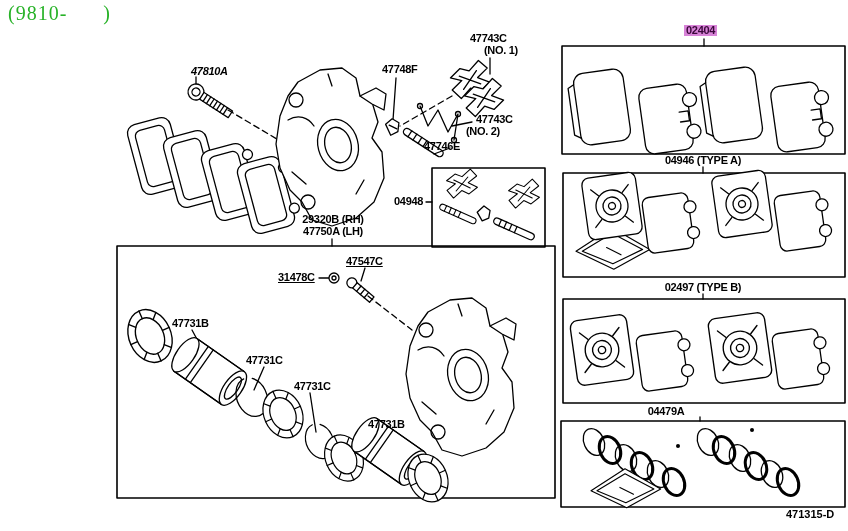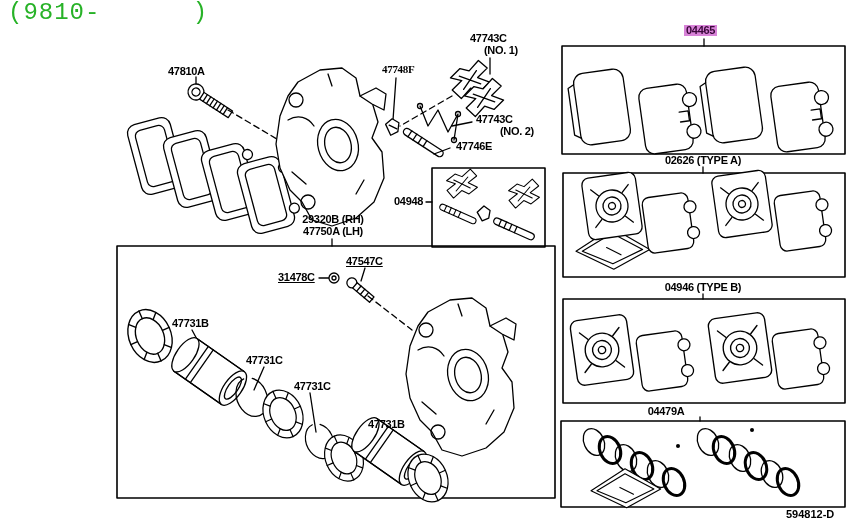--- a/index.html
+++ b/index.html
@@ -1,19 +1,19 @@
 <!DOCTYPE html>
 <html><head>
 <meta charset="utf-8">
 <style>
   html,body{margin:0;padding:0;background:#fff;}
   .stage{position:relative;width:848px;height:531px;background:#ffffff;
          font-family:"Liberation Sans",sans-serif;overflow:hidden;}
   .green-header{position:absolute;left:8px;top:1px;
-         font-family:Liberation Mono, monospace;font-size:24px;line-height:24px;
+         font-family:Liberation Serif, serif;font-size:20px;line-height:24px;
          color:#27b227;white-space:pre;letter-spacing:1px;}
   .plabel{position:absolute;font-weight:bold;font-size:11px;line-height:11px;
          letter-spacing:-0.3px;color:#000;white-space:pre;cursor:pointer;}
   .center{text-align:center;}
   .hl{background:#d883d8;color:#3a083a;padding:0 2px;}
   .figcode{position:absolute;font-weight:bold;font-size:11px;color:#000;}
   svg{position:absolute;left:0;top:0;}
   svg path,svg rect,svg ellipse,svg circle,svg line,svg polyline{
      stroke:#000;fill:none;stroke-width:1.3;stroke-linejoin:round;stroke-linecap:round;}
   .wf{fill:#fff;}
@@ -276,44 +276,44 @@
       <use href="#ringt-shape" transform="translate(724,450) rotate(-24)"></use>
       <use href="#ring-shape" transform="translate(740,458) rotate(-24)"></use>
       <use href="#ringt-shape" transform="translate(756,466) rotate(-24)"></use>
       <use href="#ring-shape" transform="translate(772,474) rotate(-24)"></use>
       <use href="#ringt-shape" transform="translate(788,482) rotate(-24)"></use>
     </g>
   </svg>
 
   <div class="green-header">(9810-      )</div>
 
-  <div class="plabel" style="left:168px;top:66px;">47810A</div>
+  <div class="plabel" style="left:191px;top:66px;font-style:italic;">47810A</div>
 
   <div class="plabel" style="left:470px;top:33px;">47743C</div>
   <div class="plabel" style="left:472px;top:45px;padding-left:12px;">(NO. 1)</div>
 
-  <div class="plabel" style="left:382px;top:64px;font-family:Liberation Serif, serif;">47748F</div>
+  <div class="plabel" style="left:382px;top:64px;">47748F</div>
 
   <div class="plabel" style="left:476px;top:114px;">47743C</div>
-  <div class="plabel" style="left:500px;top:126px;">(NO. 2)</div>
-
-  <div class="plabel" style="left:456px;top:141px;text-align:center;">47746E</div>
+  <div class="plabel" style="left:466px;top:126px;">(NO. 2)</div>
+
+  <div class="plabel" style="left:424px;top:141px;text-align:center;">47746E</div>
 
   <div class="plabel" style="left:394px;top:196px;">04948</div>
 
   <div class="plabel center" style="left:298px;top:214px;width:70px;">29320B (RH)</div>
   <div class="plabel center" style="left:298px;top:226px;width:70px;">47750A (LH)</div>
 
   <div class="plabel" style="left:278px;top:272px;text-decoration:underline;">31478C</div>
   <div class="plabel" style="left:346px;top:256px;text-decoration:underline;">47547C</div>
 
   <div class="plabel" style="left:172px;top:318px;">47731B</div>
   <div class="plabel" style="left:246px;top:355px;">47731C</div>
   <div class="plabel" style="left:294px;top:381px;">47731C</div>
   <div class="plabel" style="left:368px;top:419px;">47731B</div>
 
-  <div class="plabel hl" style="left:684px;top:25px;">04465</div>
-  <div class="plabel center" style="left:628px;top:155px;width:150px;">02626 (TYPE A)</div>
-  <div class="plabel center" style="left:628px;top:282px;width:150px;">04946 (TYPE B)</div>
+  <div class="plabel hl" style="left:684px;top:25px;">02404</div>
+  <div class="plabel center" style="left:628px;top:155px;width:150px;">04946 (TYPE A)</div>
+  <div class="plabel center" style="left:628px;top:282px;width:150px;">02497 (TYPE B)</div>
   <div class="plabel center" style="left:626px;top:406px;width:80px;">04479A</div>
 
-  <div class="figcode" style="left:786px;top:508px;">594812-D</div>
+  <div class="figcode" style="left:786px;top:508px;">471315-D</div>
 </div>
 
 </body></html>

